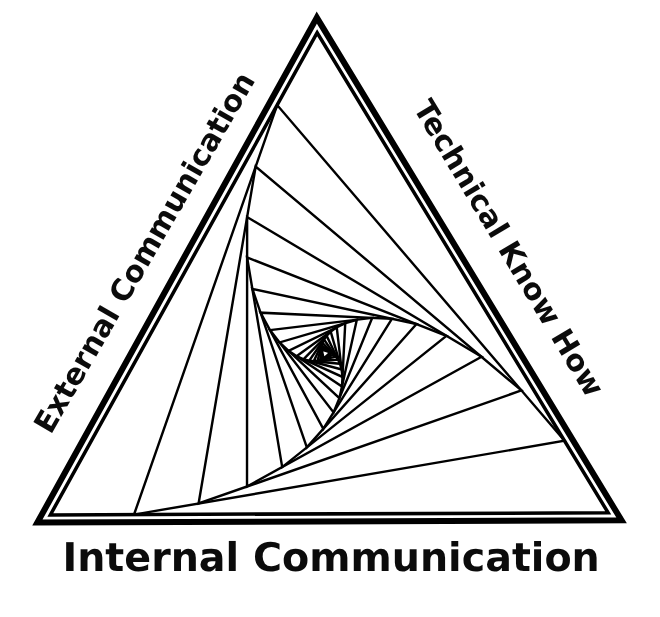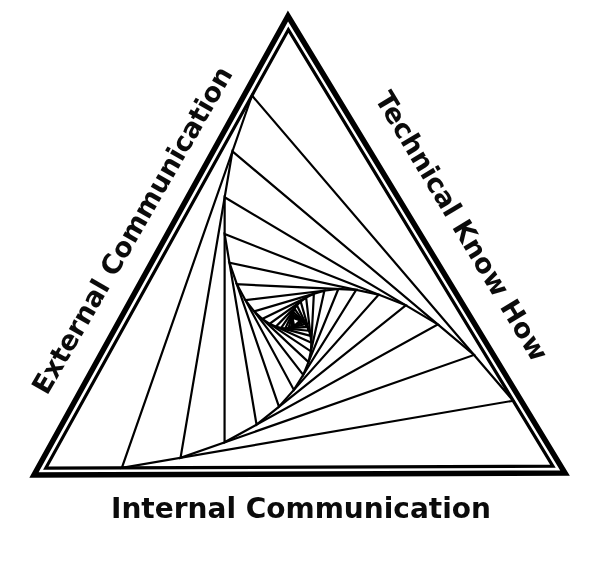--- a/index.html
+++ b/index.html
@@ -37,21 +37,21 @@
   }
   .label-right {
     left: 462px;
     top: 226px;
     font-size: 27px;
     transform: translate(-50%, -50%) rotate(59deg);
   }
   .label-bottom {
     left: 301px;
     top: 508px;
-    font-size: 28px;
+    font-size: 36px;
     transform: translate(-50%, -50%);
   }
 </style>
 </head>
 <body>
 
 <div class="stage">
   <svg class="whirl-svg" width="600" height="561" viewBox="0 0 600 561" xmlns="http://www.w3.org/2000/svg">
       <polygon points="288.00,16.00 34.00,475.00 565.00,473.00" fill="none" stroke="#000000" stroke-width="5.5" stroke-linejoin="miter"></polygon>
       <polygon points="288.35,29.74 45.78,468.08 552.88,466.17" fill="none" stroke="#000000" stroke-width="3.2" stroke-linejoin="miter"></polygon>

